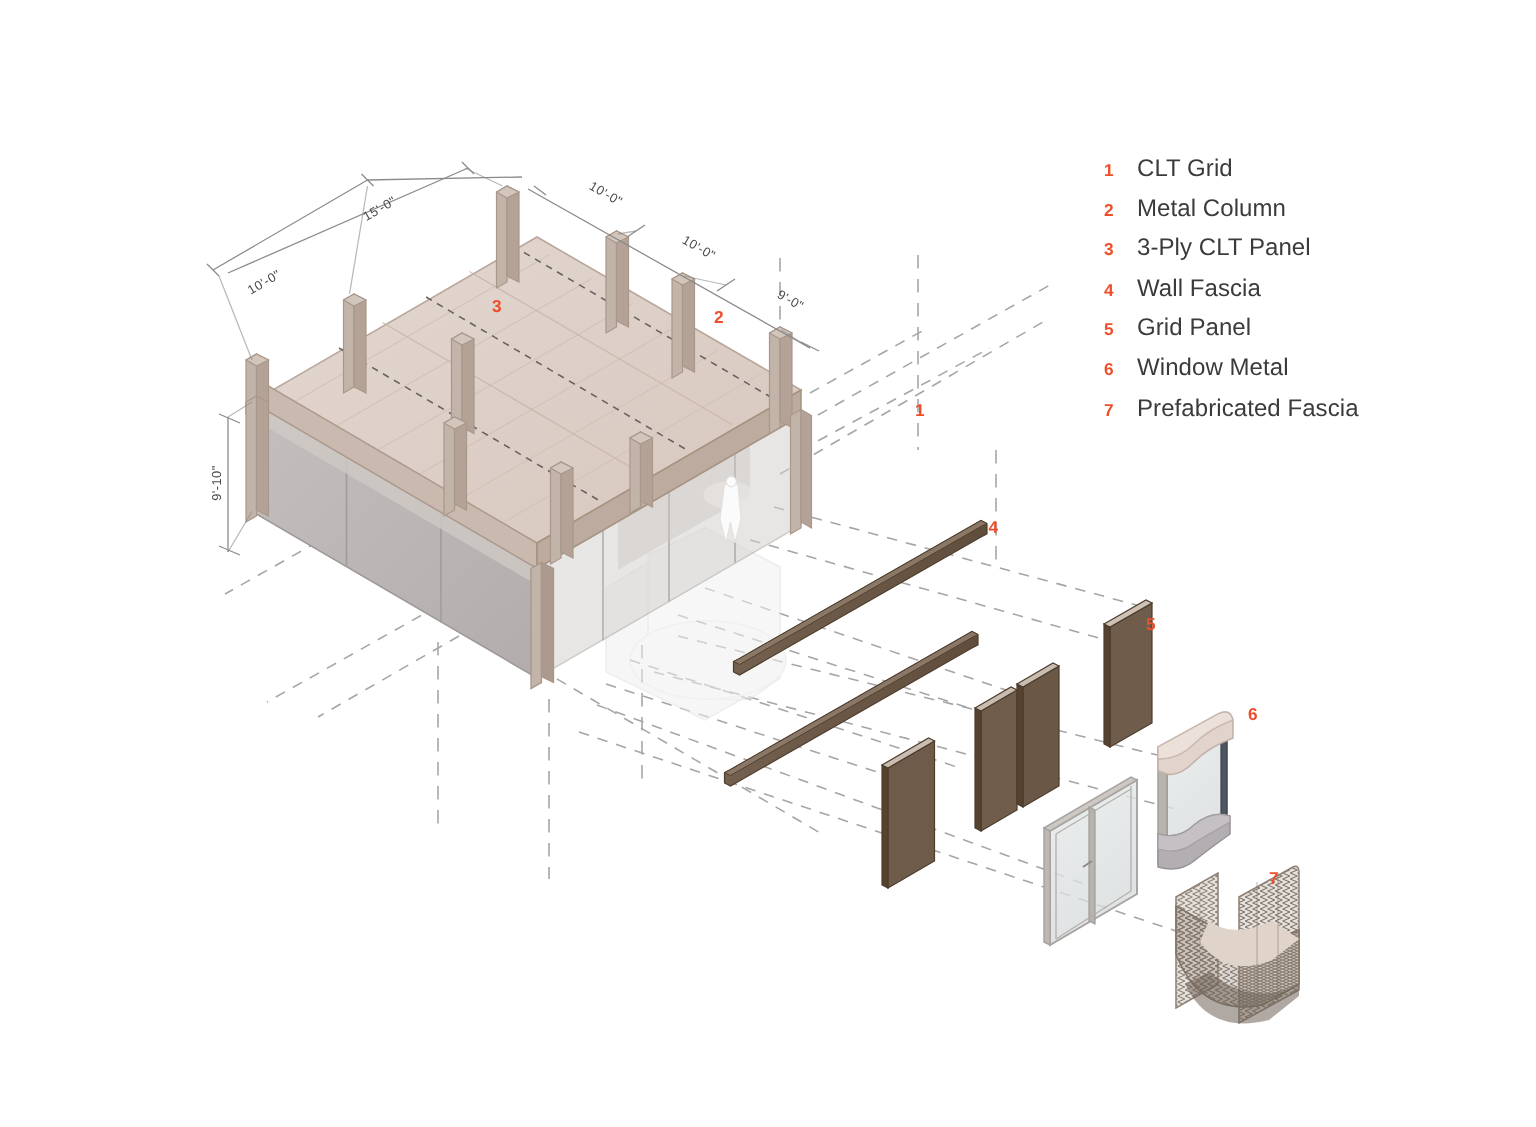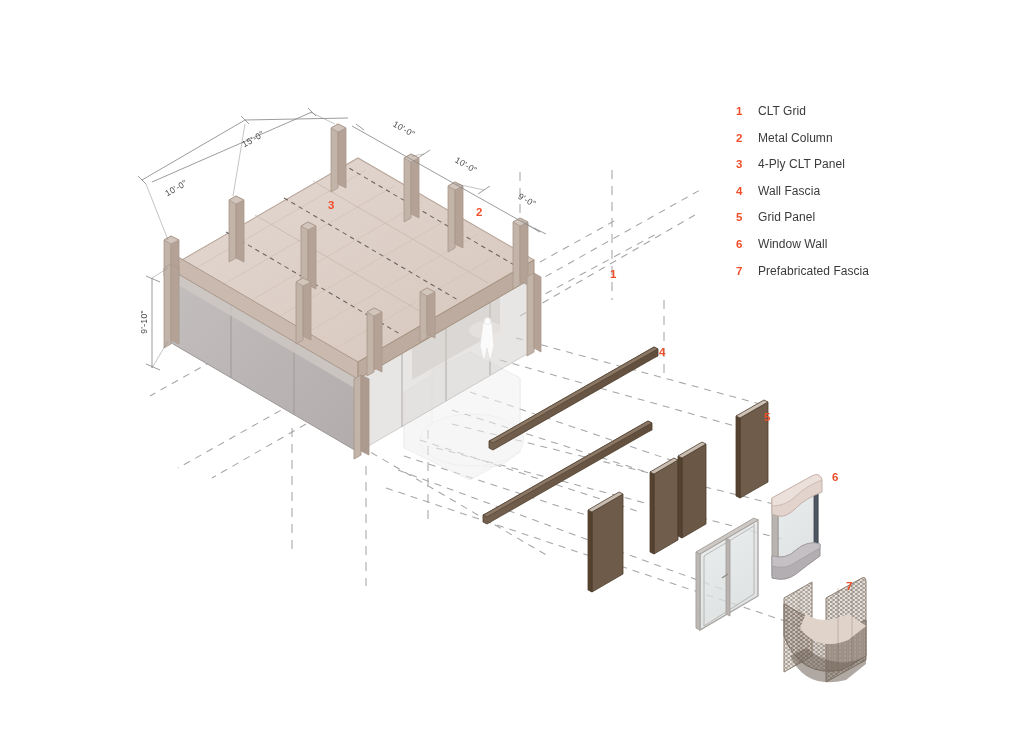--- a/index.html
+++ b/index.html
@@ -32,21 +32,21 @@
   }
   .legend-num {
     width: 22px;
     color: #ef4e2a;
     font-size: 11.5px;
     font-weight: 700;
     letter-spacing: .2px;
   }
   .legend-label {
     color: #3b3b3b;
-    font-size: 12px;
+    font-size: 16px;
     letter-spacing: .05px;
     white-space: nowrap;
   }
   
   .callout {
     position: absolute;
     color: #ef4e2a;
     font-size: 11.5px;
     font-weight: 700;
     line-height: 1;
@@ -391,33 +391,33 @@
     <div class="legend-row">
       <span class="legend-num">1</span>
       <span class="legend-label">CLT Grid</span>
     </div>
     <div class="legend-row">
       <span class="legend-num">2</span>
       <span class="legend-label">Metal Column</span>
     </div>
     <div class="legend-row">
       <span class="legend-num">3</span>
-      <span class="legend-label">4-Ply CLT Panel</span>
+      <span class="legend-label">3-Ply CLT Panel</span>
     </div>
     <div class="legend-row">
       <span class="legend-num">4</span>
       <span class="legend-label">Wall Fascia</span>
     </div>
     <div class="legend-row">
       <span class="legend-num">5</span>
       <span class="legend-label">Grid Panel</span>
     </div>
     <div class="legend-row">
       <span class="legend-num">6</span>
-      <span class="legend-label">Window Wall</span>
+      <span class="legend-label">Window Metal</span>
     </div>
     <div class="legend-row">
       <span class="legend-num">7</span>
       <span class="legend-label">Prefabricated Fascia</span>
     </div>
   </div>
 
   <div id="callout-layer">
       <div class="callout" style="left: 328px; top: 200px;">3</div>
       <div class="callout" style="left: 476px; top: 207px;">2</div>

